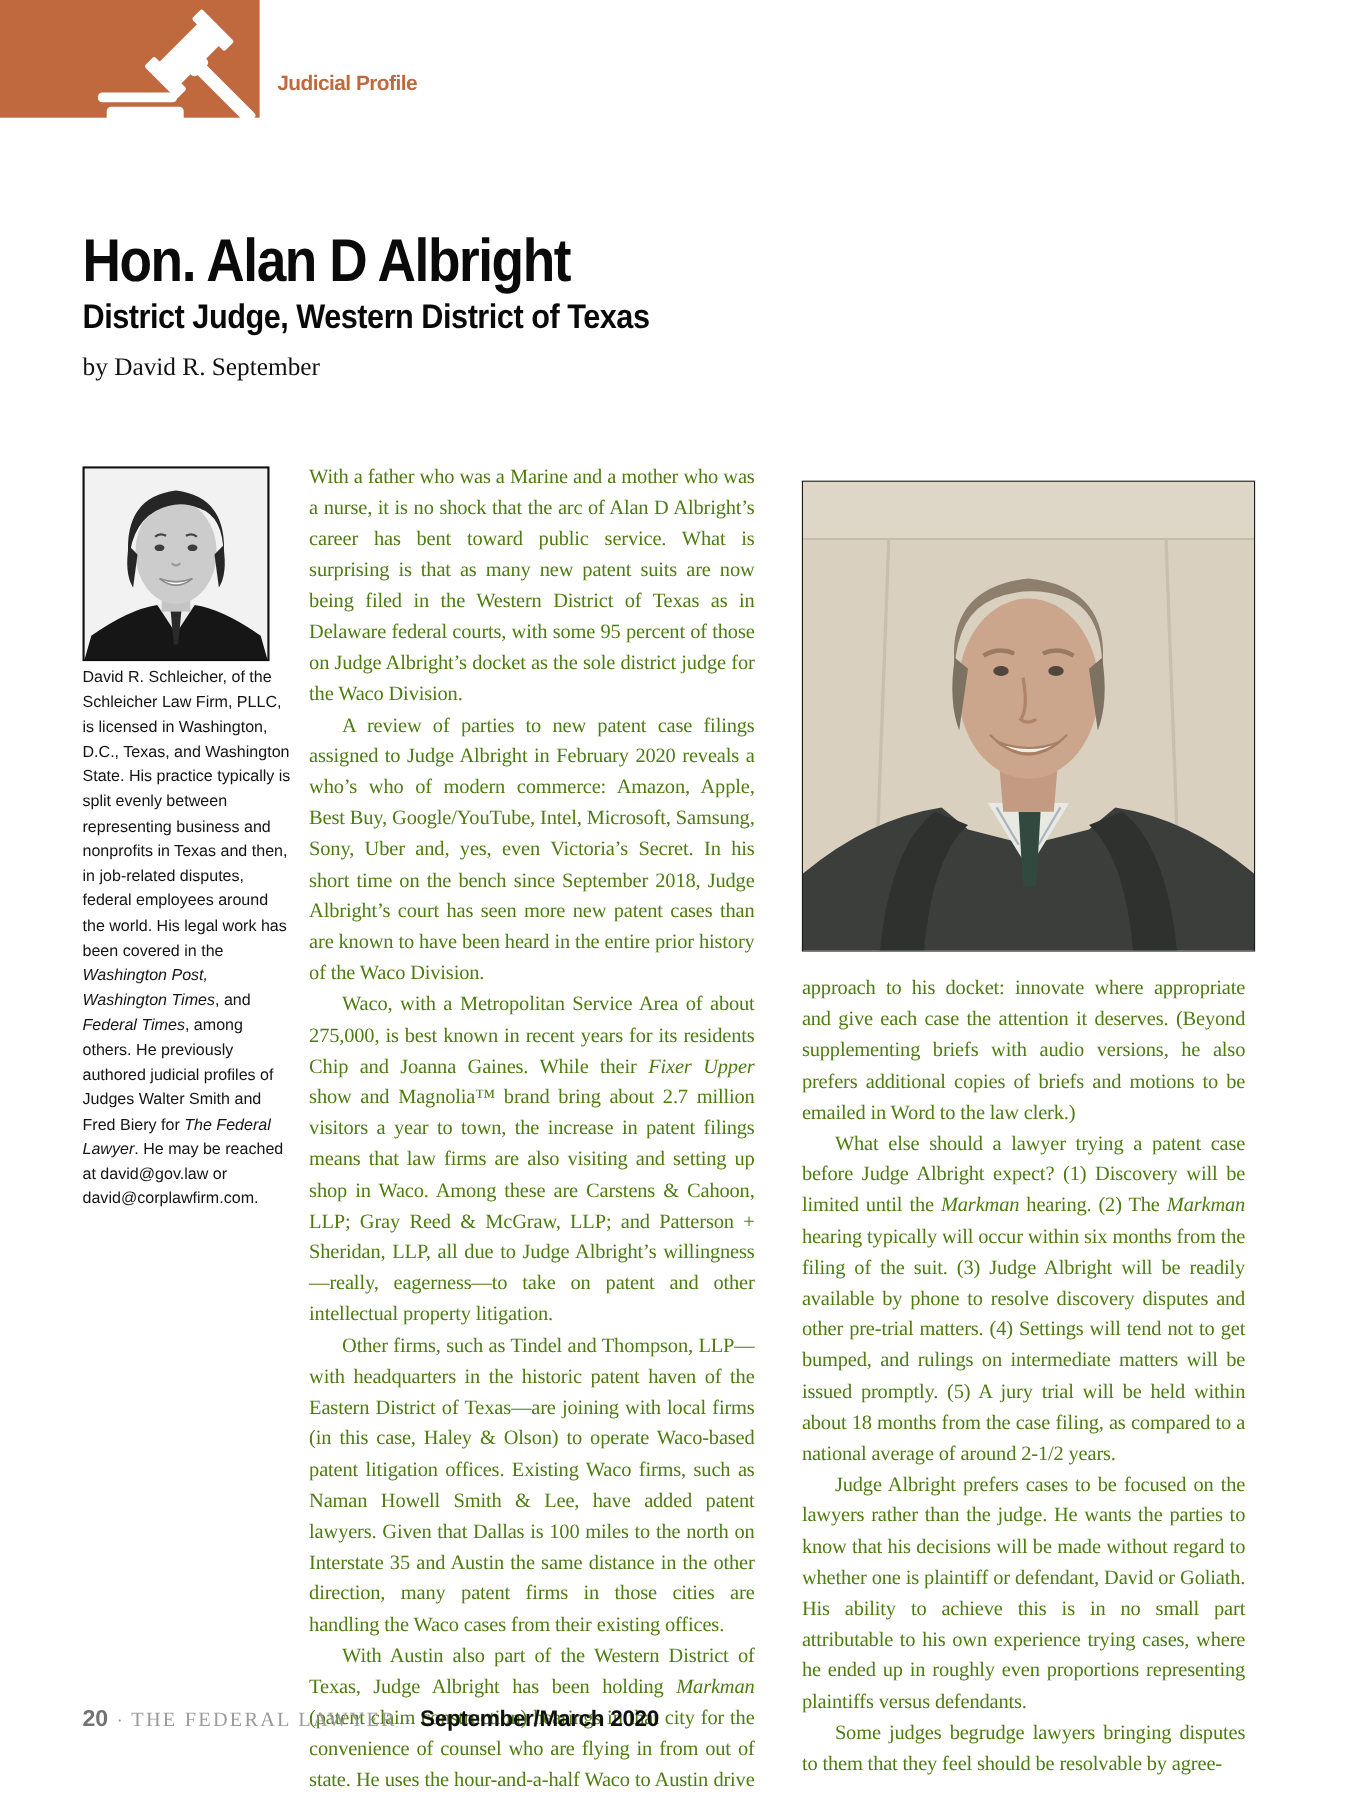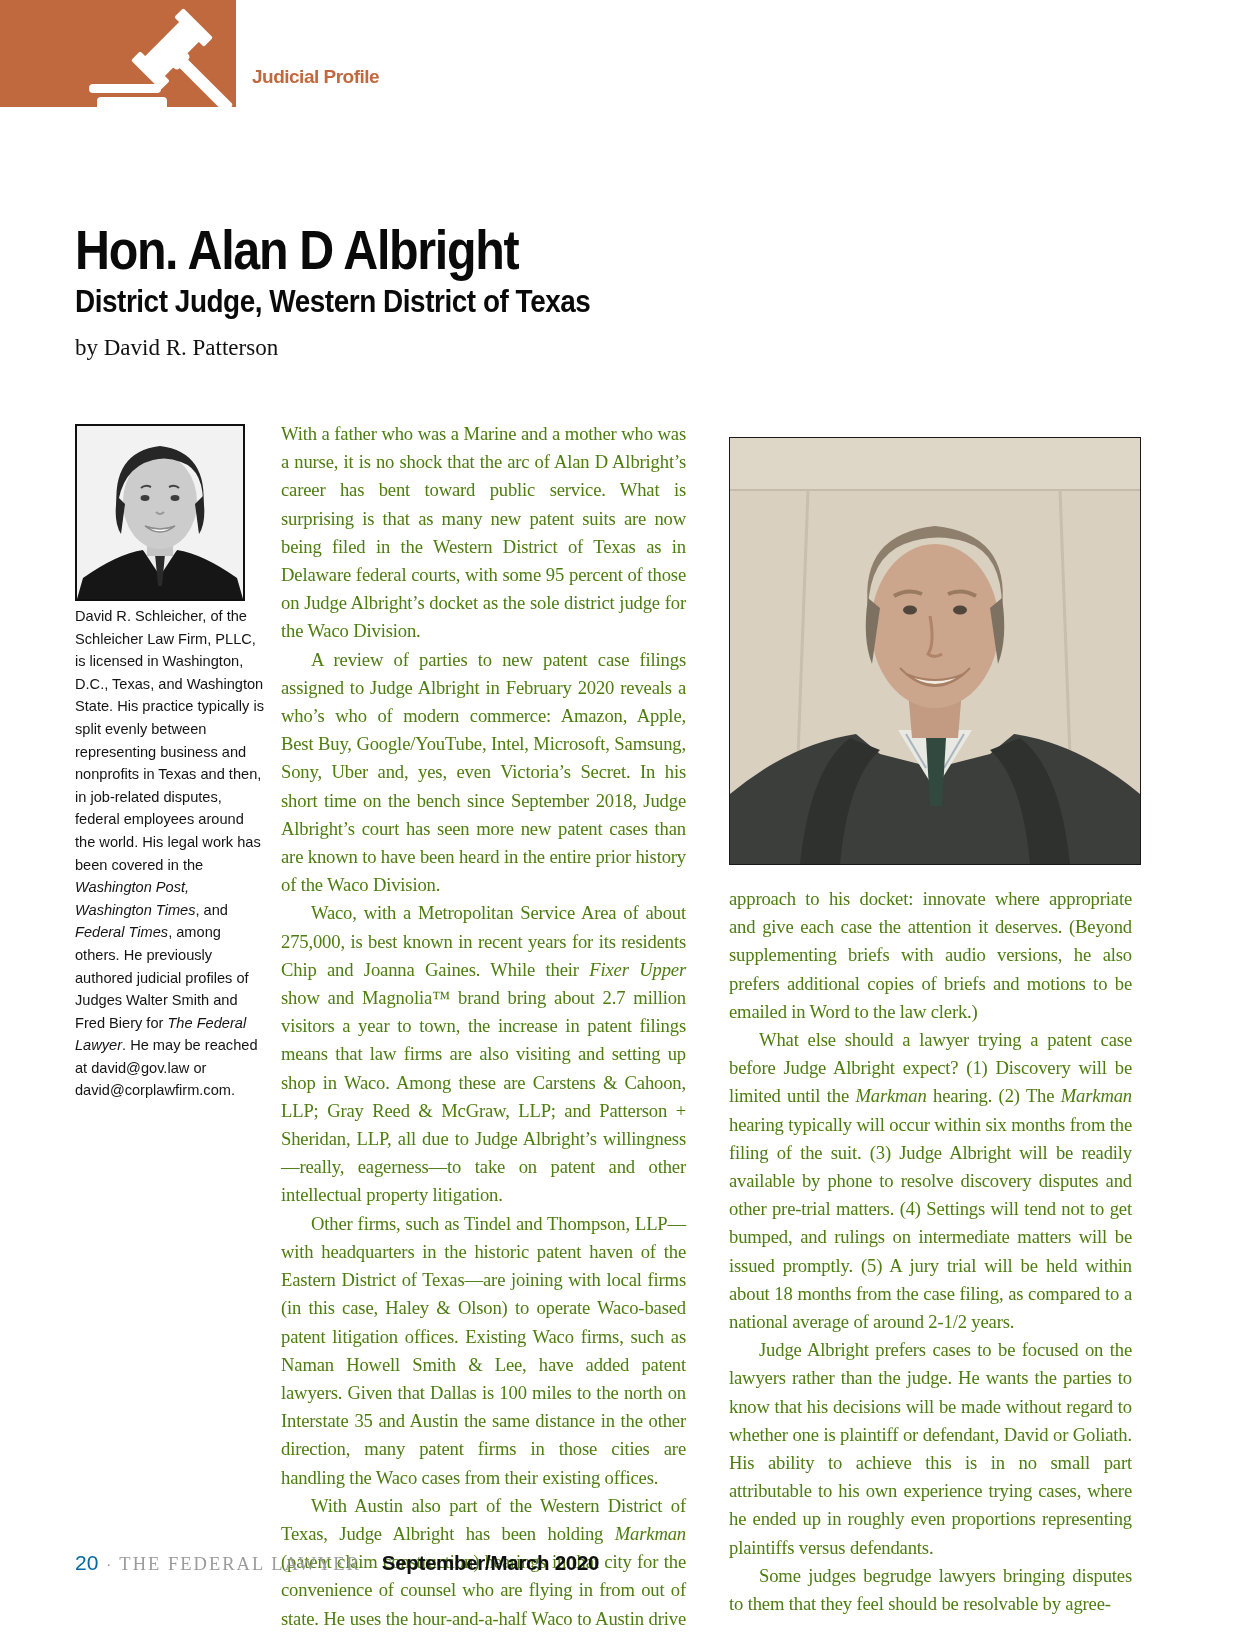--- a/index.html
+++ b/index.html
@@ -17,21 +17,21 @@
   }
   .gavel-svg { position:absolute; right:-10px; top:2px; overflow:visible; }
   .section-label {
     position:absolute; left:252px; top:66px;
     font-family:"Liberation Sans", sans-serif;
     font-weight:bold; font-size:19px; letter-spacing:-0.5px;
     color:#C1693E;
   }
 
   
-  .title-block { position:absolute; left:75px; top:222px; width:900px; }
+  .title-block { position:absolute; left:75px; top:208px; width:900px; }
   .page-title {
     margin:0; font-family:"Liberation Sans", sans-serif;
     font-weight:800; font-size:55px; line-height:1.02; letter-spacing:-1.5px;
     transform:scaleX(0.88); transform-origin:left top; white-space:nowrap;
     color:#0a0a0a;
   }
   .page-subtitle {
     margin:8px 0 0 0; font-family:"Liberation Sans", sans-serif;
     font-weight:bold; font-size:31px; line-height:1.05; letter-spacing:-0.5px;
     transform:scaleX(0.90); transform-origin:left top; white-space:nowrap;
@@ -69,21 +69,21 @@
   }
   .body-text p.indent { text-indent:30px; }
   .body-text i { font-style:italic; }
 
   
   .footer {
     position:absolute; left:75px; top:1551px;
     display:flex; align-items:baseline; white-space:nowrap;
   }
   .page-number {
-    font-family:"Liberation Sans", sans-serif; font-weight:normal; font-size:21px; color:#0369a1;
+    font-family:"Liberation Sans", sans-serif; font-weight:bold; font-size:21px; color:#737373;
   }
   .footer-sep { color:#8f8f8f; font-size:15px; margin:0 8px; }
   .publication {
     font-family:"Liberation Serif", serif; font-size:18.5px;
     letter-spacing:2px; color:#9b9b9b;
   }
   .issue-date {
     font-family:"Liberation Sans", sans-serif; font-weight:bold; font-size:20.5px;
     letter-spacing:-0.3px; color:#111;
   }
@@ -109,21 +109,21 @@
         <rect x="97" y="52" width="12" height="78" rx="3"></rect>
       </g>
     </g>
   </svg>
 </div>
 <div class="section-label">Judicial Profile</div>
 
 <div class="title-block">
   <h1 class="page-title">Hon. Alan D Albright</h1>
   <h2 class="page-subtitle">District Judge, Western District of Texas</h2>
-  <div class="byline">by David R. Patterson</div>
+  <div class="byline">by David R. September</div>
 </div>
 
 <div class="left-col">
   <div class="author-photo-frame">
     <svg width="166" height="173" viewBox="0 0 166 173">
       <rect x="0" y="0" width="166" height="173" fill="#f2f2f2"></rect>
 
       <path d="M0,173 L6,152 Q40,128 66,124 L83,142 L100,124 Q126,128 160,152 L166,173 Z" fill="#161616"></path>
 
       <polygon points="66,124 100,124 83,150" fill="#ececec"></polygon>

